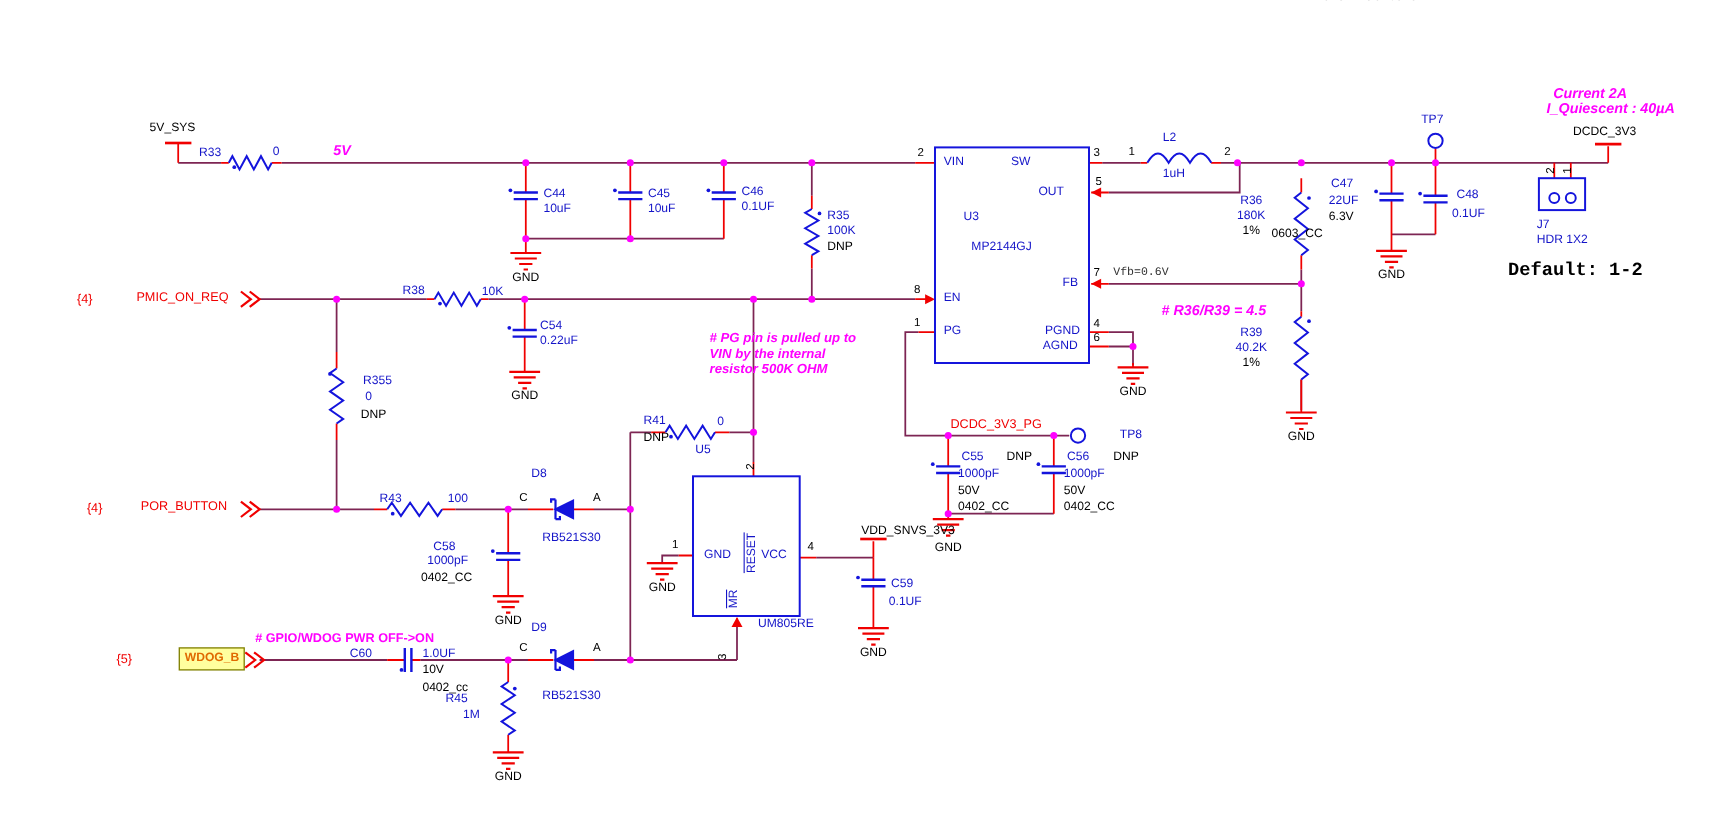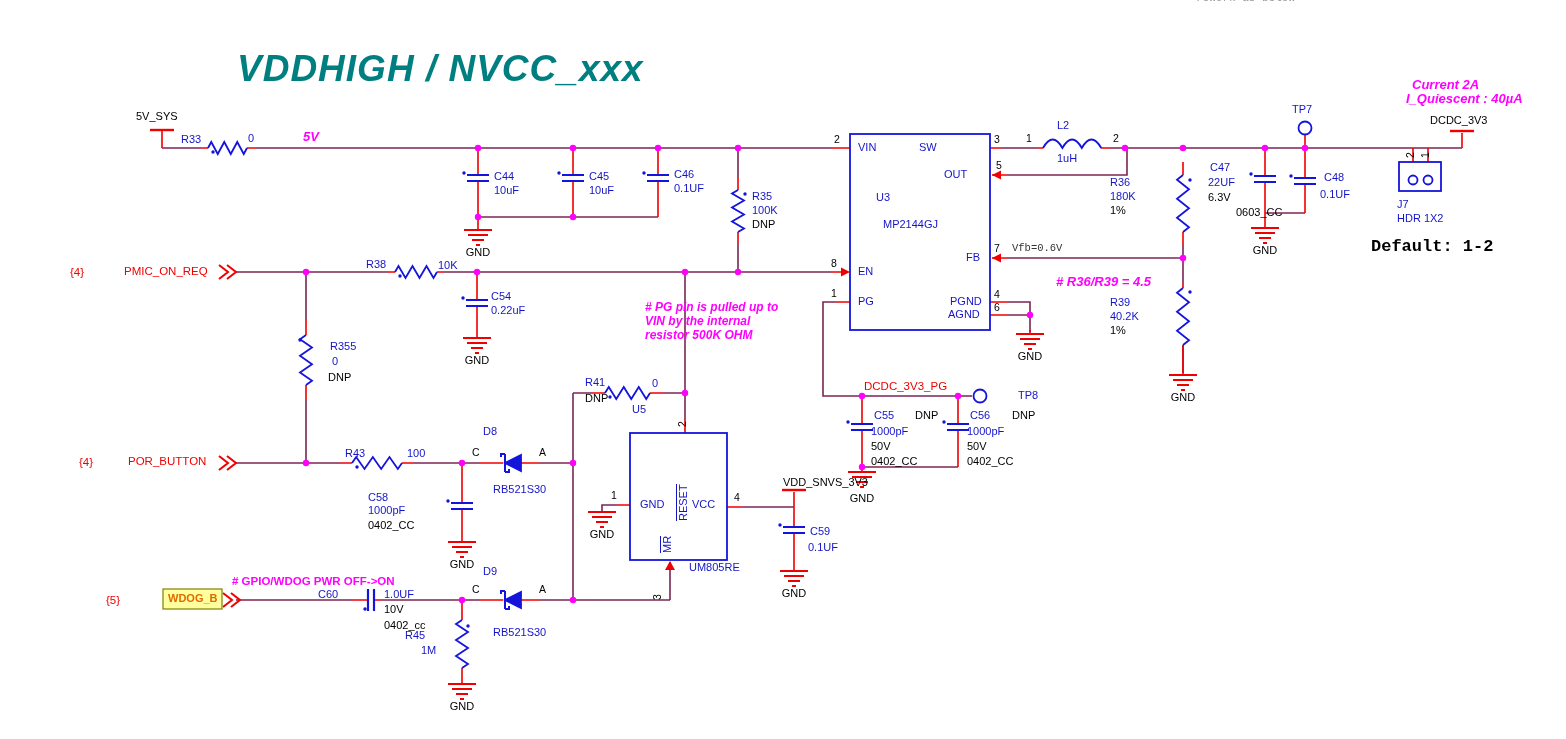--- a/index.html
+++ b/index.html
@@ -15,21 +15,21 @@
   .gnd{color:#000000;font-size:11px;width:44px;text-align:center}
   .note{color:#ff00ff;font-weight:bold;font-style:italic;font-size:12px}
   .n13{font-size:13px}
   .note2{color:#ff00ff;font-weight:bold;font-size:11.5px}
   .vfb{color:#333333;font-size:10.5px;font-family:"Liberation Mono",monospace}
   .defj{color:#000;font-size:17px;font-weight:bold;font-family:"Liberation Mono",monospace}
   .gray{color:#949494;font-size:11px;font-family:"Liberation Mono",monospace}
   .title{color:#007f80;font-size:37px;font-weight:bold;font-style:italic;letter-spacing:1px}
   .rot{transform-origin:0 0;transform:rotate(-90deg)}
   .ovl{border-top:1.6px solid #1414c8;padding-top:1px}
-  .ra{text-align:left}
+  .ra{text-align:center}
   .wdog{color:#e06a00;font-size:11px;font-weight:bold}
 </style>
 </head>
 <body>
 
 <div id="canvas">
 
 <svg width="1566" height="739" viewBox="0 0 1566 739">
 
   <g stroke="#7d2553" stroke-width="1.6" fill="none">
@@ -228,21 +228,20 @@
 
   <g stroke="#f00000" stroke-width="2" fill="none">
     <path d="M219 265 l9 7 l-9 7 M227 265 l9 7 l-9 7"></path>
     <path d="M219 456 l9 7 l-9 7 M227 456 l9 7 l-9 7"></path>
     <path d="M223 593 l9 7 l-9 7 M231 593 l9 7 l-9 7"></path>
   </g>
 
   <rect x="163" y="589" width="59" height="20" fill="#ffff9e" stroke="#808000" stroke-width="1.2"></rect>
 </svg>
 
-<span class="t title" style="left:237px;top:50px">VDDHIGH / NVCC_xxx</span>
 <span class="t gray" style="left:1196px;top:-7px">rework as below</span>
 
 <span class="t pwr" style="left:136px;top:111px">5V_SYS</span>
 <span class="t note n13" style="left:303px;top:130px">5V</span>
 <span class="t pwr" style="left:1430px;top:115px">DCDC_3V3</span>
 <span class="t net" style="left:864px;top:380px">DCDC_3V3_PG</span>
 <span class="t pwr" style="left:783px;top:477px">VDD_SNVS_3V3</span>
 
 <span class="t net" style="left:70px;top:266px">{4}</span>
 <span class="t net" style="left:124px;top:265px">PMIC_ON_REQ</span>
@@ -367,21 +366,21 @@
 <span class="t lbl ra" style="left:1110px;top:191px;width:55px">180K</span>
 <span class="t blk ra" style="left:1110px;top:205px;width:55px">1%</span>
 <span class="t lbl ra" style="left:1110px;top:297px;width:55px">R39</span>
 <span class="t lbl ra" style="left:1110px;top:311px;width:55px">40.2K</span>
 <span class="t blk ra" style="left:1110px;top:325px;width:55px">1%</span>
 <span class="t gnd" style="left:1161px;top:392px">GND</span>
 
 <span class="t lbl" style="left:1210px;top:162px">C47</span>
 <span class="t lbl" style="left:1208px;top:177px">22UF</span>
 <span class="t blk" style="left:1208px;top:192px">6.3V</span>
-<span class="t blk" style="left:1236px;top:207px">0603_CC</span>
+<span class="t blk" style="left:1156px;top:207px">0603_CC</span>
 <span class="t lbl" style="left:1324px;top:172px">C48</span>
 <span class="t lbl" style="left:1320px;top:189px">0.1UF</span>
 <span class="t gnd" style="left:1243px;top:245px">GND</span>
 <span class="t lbl" style="left:1292px;top:104px">TP7</span>
 <span class="t lbl" style="left:1397px;top:199px">J7</span>
 <span class="t lbl" style="left:1397px;top:213px">HDR 1X2</span>
 <span class="t pin rot" style="left:1405px;top:158px">2</span>
 <span class="t pin rot" style="left:1420px;top:158px">1</span>
 
 </div>

